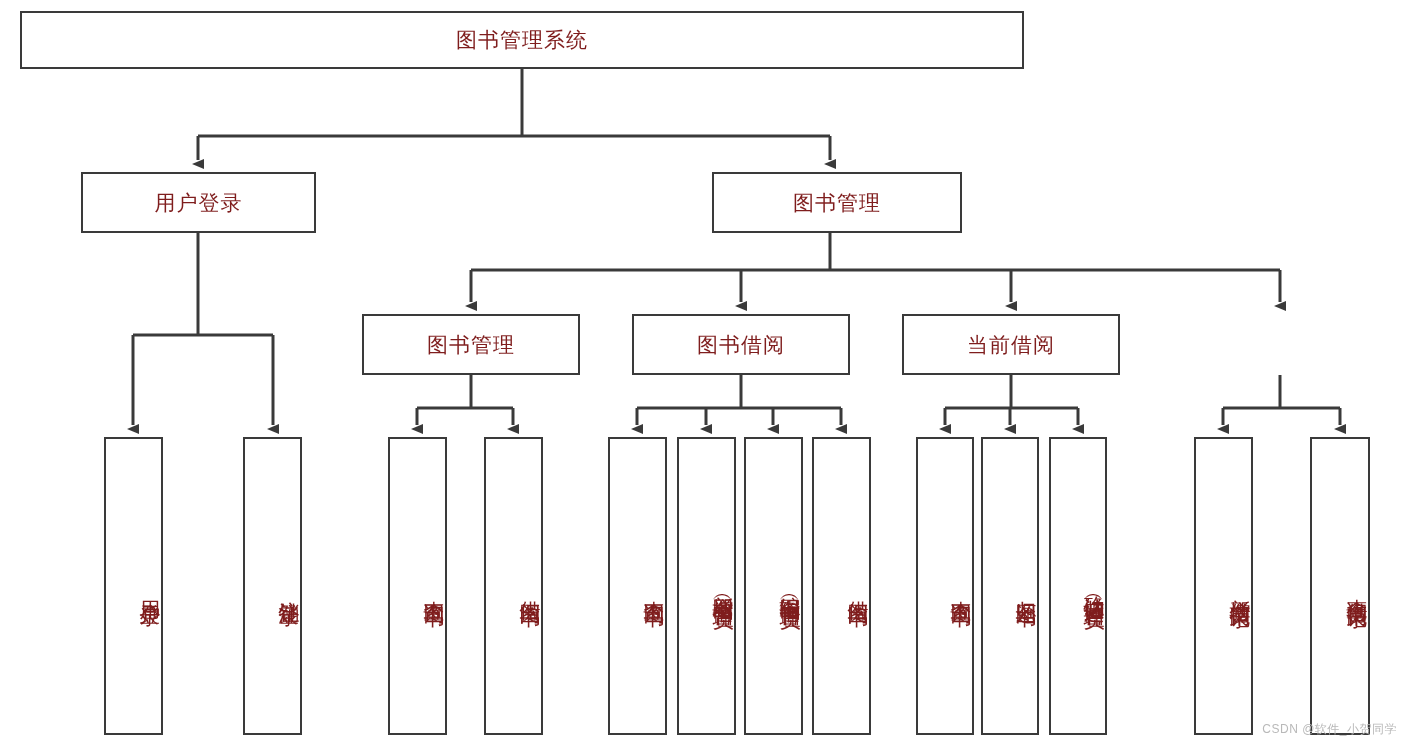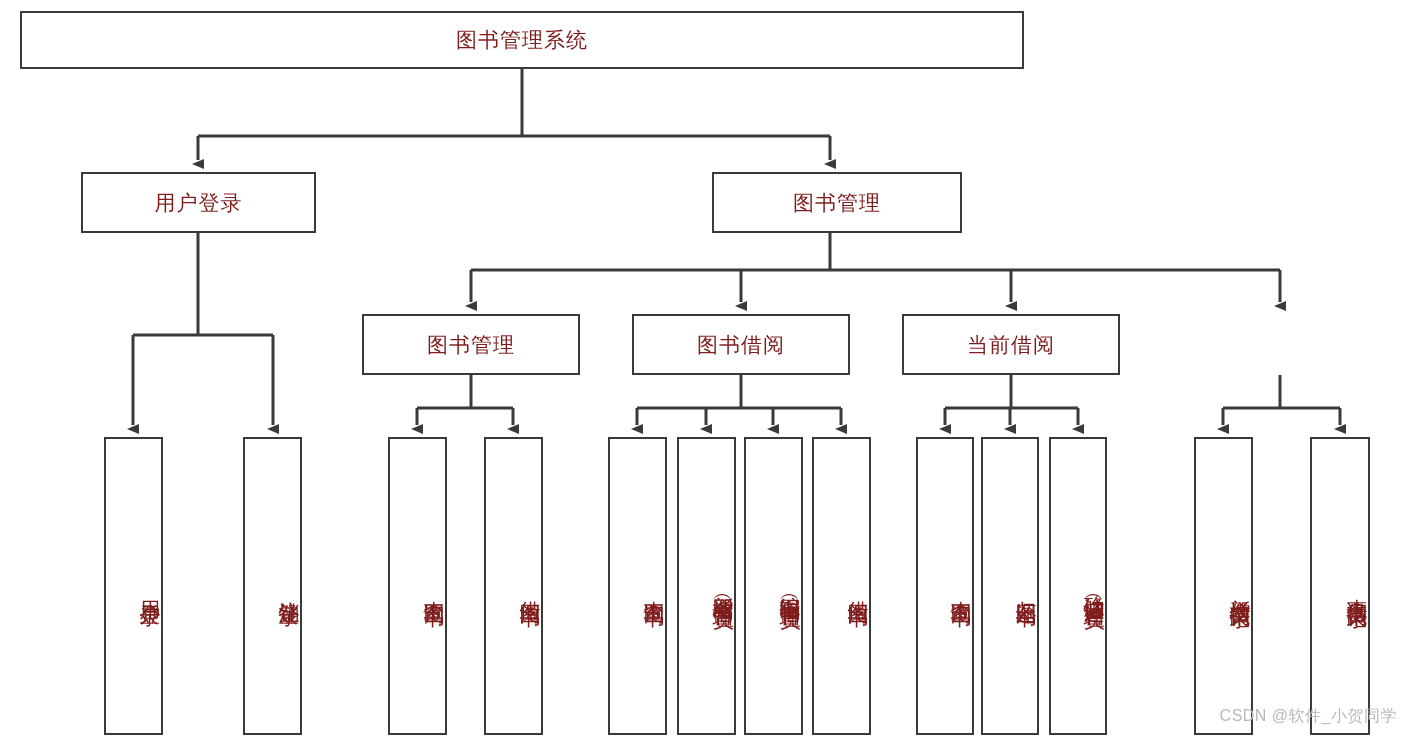--- a/index.html
+++ b/index.html
@@ -54,22 +54,22 @@
   }
   .node.v .vtxt {
     display: block;
     writing-mode: vertical-rl;
     text-orientation: upright;
     white-space: nowrap;
   }
   .watermark {
     position: absolute;
     right: 8px;
-    bottom: 20px;
-    font-size: 16px;
+    bottom: 9px;
+    font-size: 12px;
     color: #b9b9b9;
     letter-spacing: 0.5px;
     z-index: 5;
     white-space: nowrap;
     margin-left: 45px;
   }
 </style>
 </head>
 <body>
 

